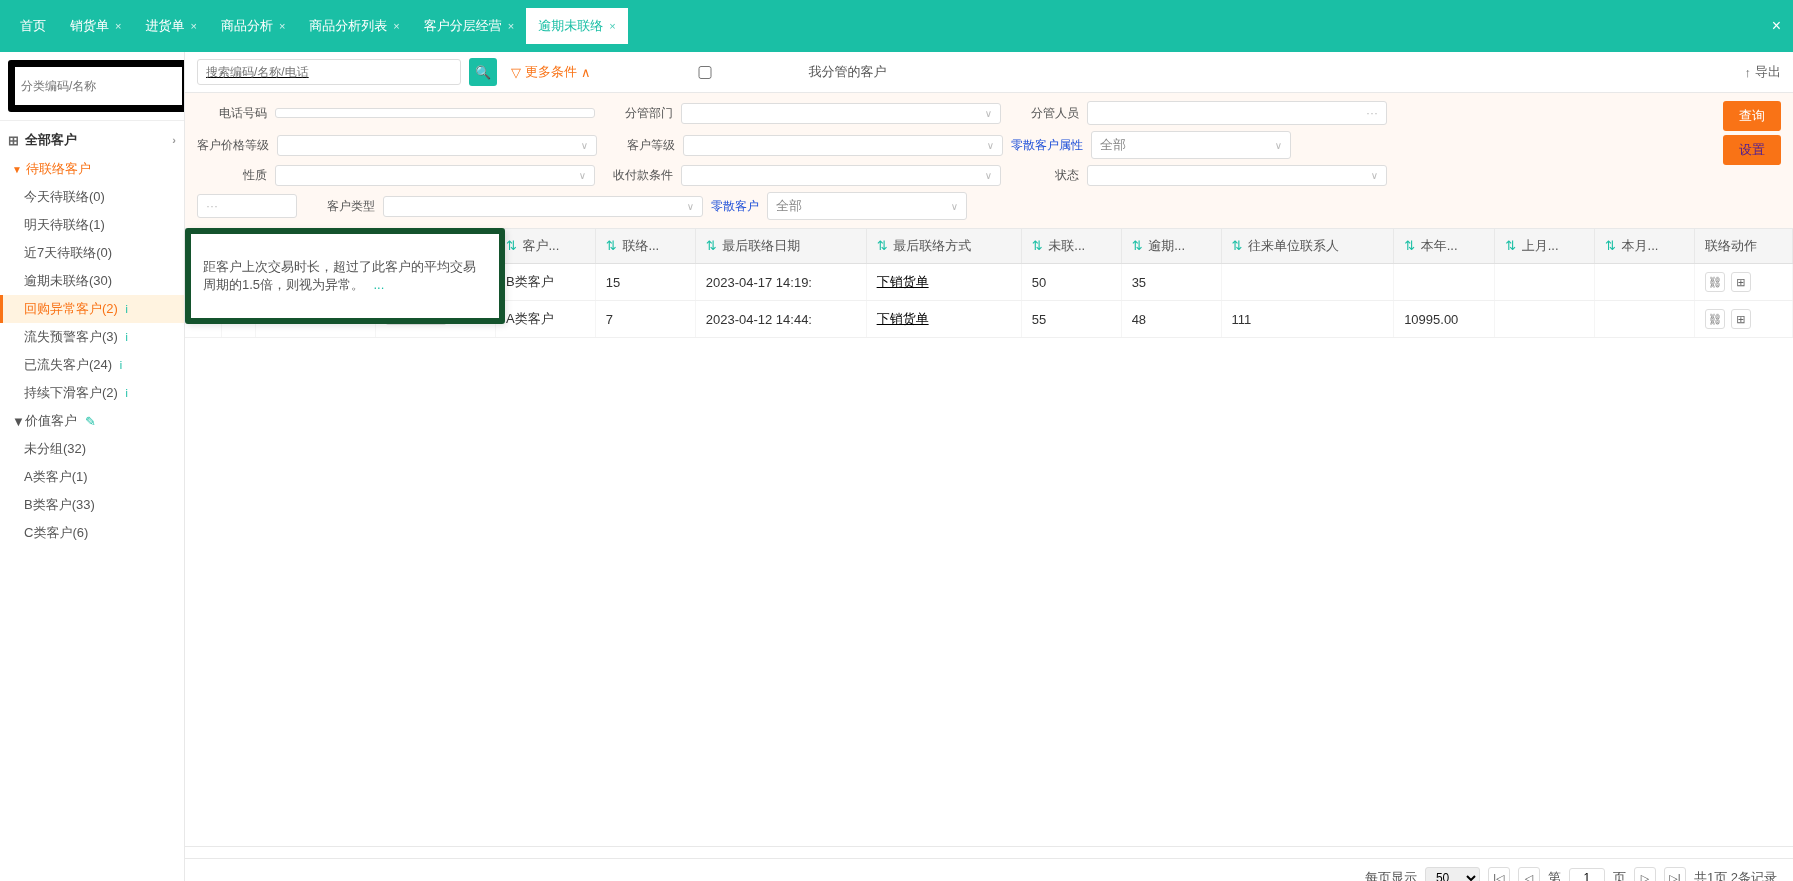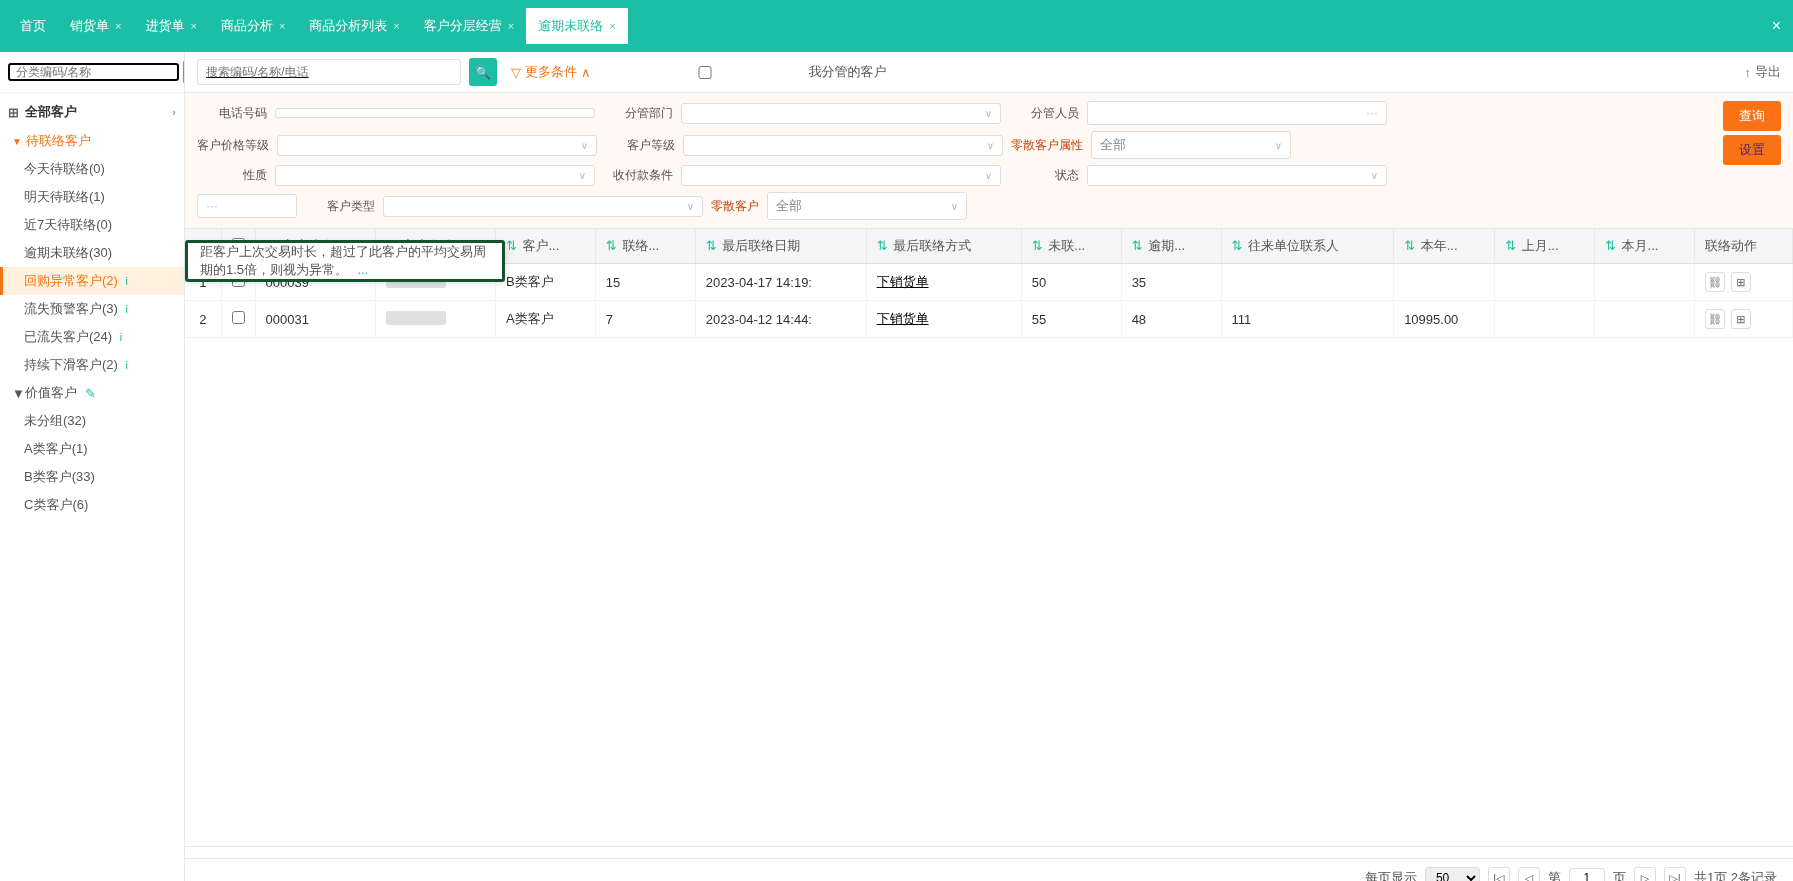--- a/index.html
+++ b/index.html
@@ -60,23 +60,23 @@
     }
     .sidebar-search {
       display: flex;
       align-items: center;
       padding: 8px;
       border-bottom: 1px solid #eee;
       gap: 4px;
     }
     .sidebar-search input {
       flex: 1;
-      border: 2px solid #000000;
-      border-radius: 3px;
-      padding: 0 6px;
+      border: 7px solid #000000;
+      border-radius: 3px;
+      padding: 12px 6px;
       font-size: 12px;
       outline: none;
     }
     .sidebar-search .search-btn {
       width: 24px;
       height: 24px;
       background: #1abfa5;
       border: none;
       border-radius: 3px;
       cursor: pointer;
@@ -143,24 +143,24 @@
     .sidebar-value-section .edit-icon {
       margin-left: 4px;
       color: #1abfa5;
       cursor: pointer;
     }
 
     
     .tooltip-box {
       position: absolute;
       left: 185px;
-      top: 240px;
-      background: white;
-      border: 3px solid #14532d;
-      padding: 0 12px;
+      top: 228px;
+      background: white;
+      border: 6px solid #14532d;
+      padding: 24px 12px;
       font-size: 12px;
       color: #555;
       box-shadow: 2px 2px 6px rgba(0,0,0,0.1);
       z-index: 100;
       max-width: 320px;
       border-radius: 3px;
     }
 
     
     .content-area {
@@ -286,21 +286,21 @@
       cursor: pointer;
       font-size: 13px;
     }
     .adv-btn-group {
       display: flex;
       flex-direction: column;
       gap: 4px;
     }
     .zero-retail-label {
       font-size: 12px;
-      color: #c2410c;
+      color: #1d4ed8;
       white-space: nowrap;
     }
 
     
     .table-section {
       flex: 1;
       background: white;
       overflow: auto;
       margin: 0;
     }

